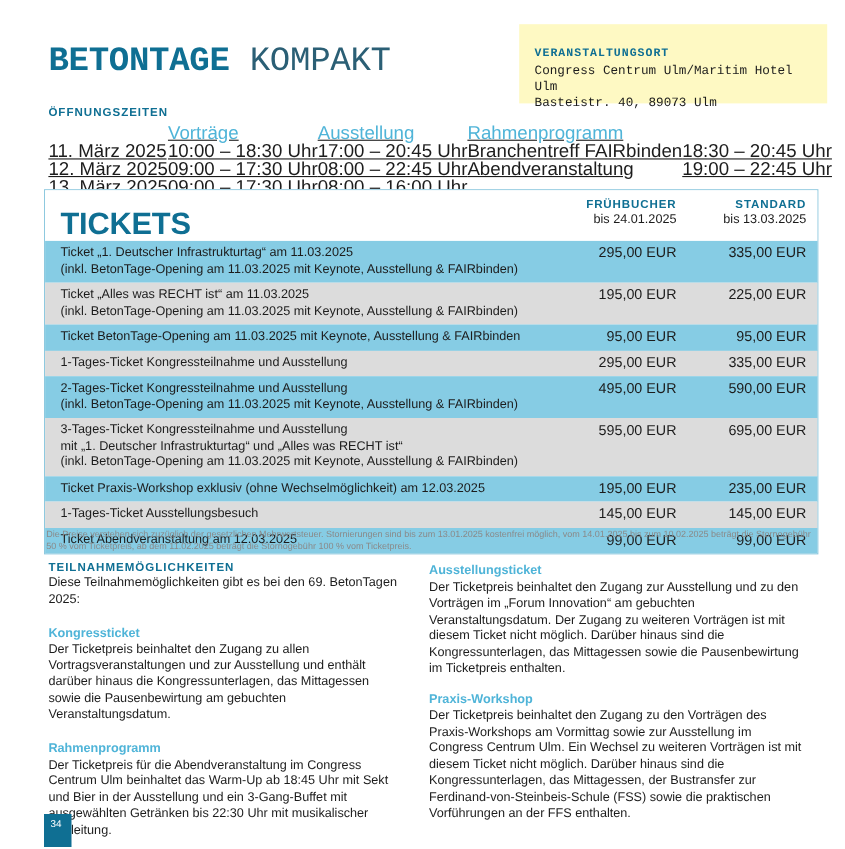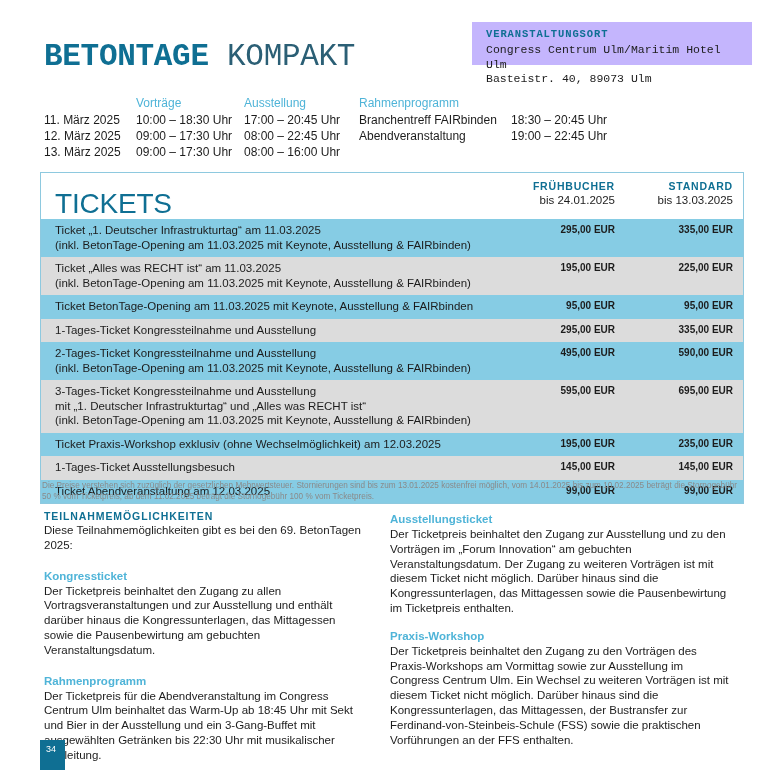--- a/index.html
+++ b/index.html
@@ -44,24 +44,24 @@
   .brand-light {
     font-weight: 300;
     color: #2b5f75;
   }
 
   .venue-box {
     position: absolute;
     left: 472px;
     top: 22px;
     width: 280px;
-    height: 43px;
-    background: #c4b5fd;
-    box-sizing: border-box;
-    padding: 6px 12px 0 14px;
+    height: 72px;
+    background: #fef9c3;
+    box-sizing: border-box;
+    padding: 21px 12px 0 14px;
   }
   .venue-title {
     font-size: 10.5px;
     font-weight: 700;
     letter-spacing: 0.9px;
     color: #0f6f93;
     margin-bottom: 3px;
   }
   .venue-line {
     font-size: 11.5px;
@@ -78,22 +78,23 @@
   }
   .oh-title {
     font-size: 10.5px;
     font-weight: 700;
     letter-spacing: 0.9px;
     color: #0f6f93;
     margin-bottom: 5px;
   }
   .oh-table {
     border-collapse: collapse;
-    font-size: 12px;
+    font-size: 17px;
     line-height: 15px;
+    text-decoration: underline;
   }
   .oh-table td, .oh-table th {
     padding: 0 0 1px 0;
     text-align: left;
     font-weight: 400;
     vertical-align: top;
     white-space: nowrap;
   }
   .oh-table th {
     color: #4fb4d8;
@@ -120,21 +121,21 @@
     display: flex;
     align-items: flex-end;
     height: 46px;
     background: #ffffff;
     padding: 0 10px 0 14px;
     box-sizing: border-box;
   }
   .tk-head-title {
     flex: 1;
     font-size: 28px;
-    font-weight: 400;
+    font-weight: 700;
     color: #0f6f93;
     line-height: 30px;
     letter-spacing: -0.2px;
   }
   .tk-head-col {
     width: 118px;
     text-align: right;
     padding-bottom: 12px;
   }
   .tk-head-col .lbl {
@@ -162,25 +163,24 @@
   .tk-desc {
     flex: 1;
     font-size: 11.5px;
     line-height: 14.5px;
     color: #1c1c1c;
     padding-right: 8px;
   }
   .tk-price {
     width: 118px;
     text-align: right;
-    font-size: 10px;
+    font-size: 13px;
     line-height: 14.5px;
     color: #1c1c1c;
     white-space: nowrap;
-    font-weight: bold;
   }
 
   .fineprint {
     position: absolute;
     left: 42px;
     top: 480px;
     width: 700px;
     font-size: 8.2px;
     line-height: 11px;
     color: #8a8a8a;
@@ -246,20 +246,21 @@
     </div>
 
     <div class="venue-box">
       <div class="venue-title">VERANSTALTUNGSORT</div>
       <div class="venue-line">Congress Centrum Ulm/Maritim Hotel Ulm</div>
       <div class="venue-line">Basteistr. 40, 89073 Ulm</div>
     </div>
   </div>
 
   <div class="oh-section">
+    <div class="oh-title">ÖFFNUNGSZEITEN</div>
     <table class="oh-table">
       <thead>
         <tr>
           <th class="oh-c0"></th>
           <th class="oh-c1">Vorträge</th>
           <th class="oh-c2">Ausstellung</th>
           <th class="oh-c3">Rahmenprogramm</th>
           <th class="oh-c4"></th>
         </tr>
       </thead>

